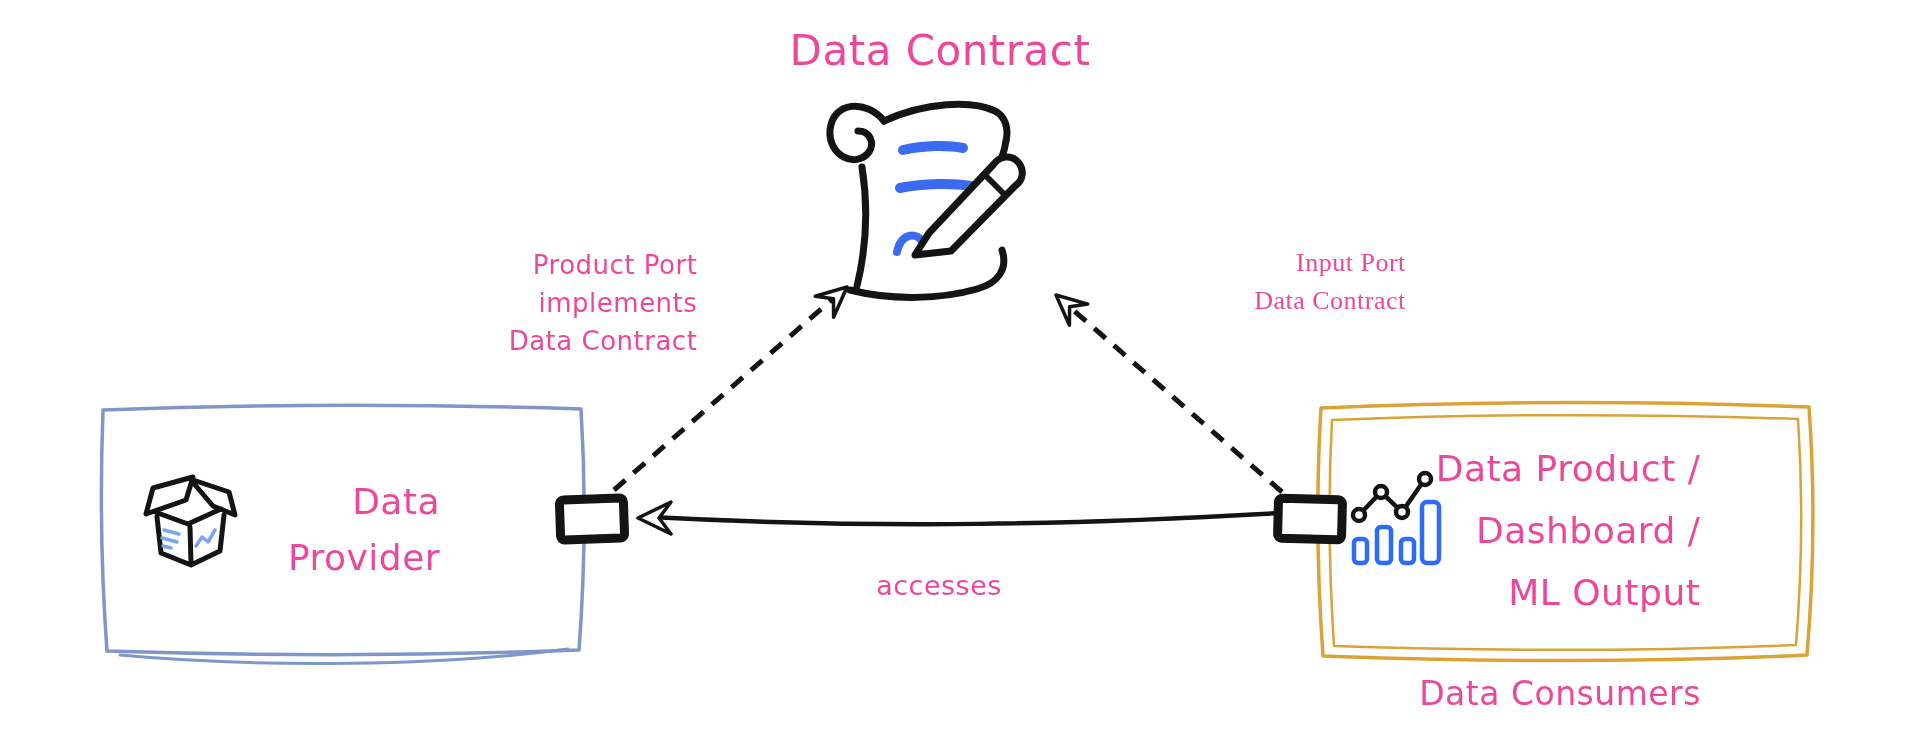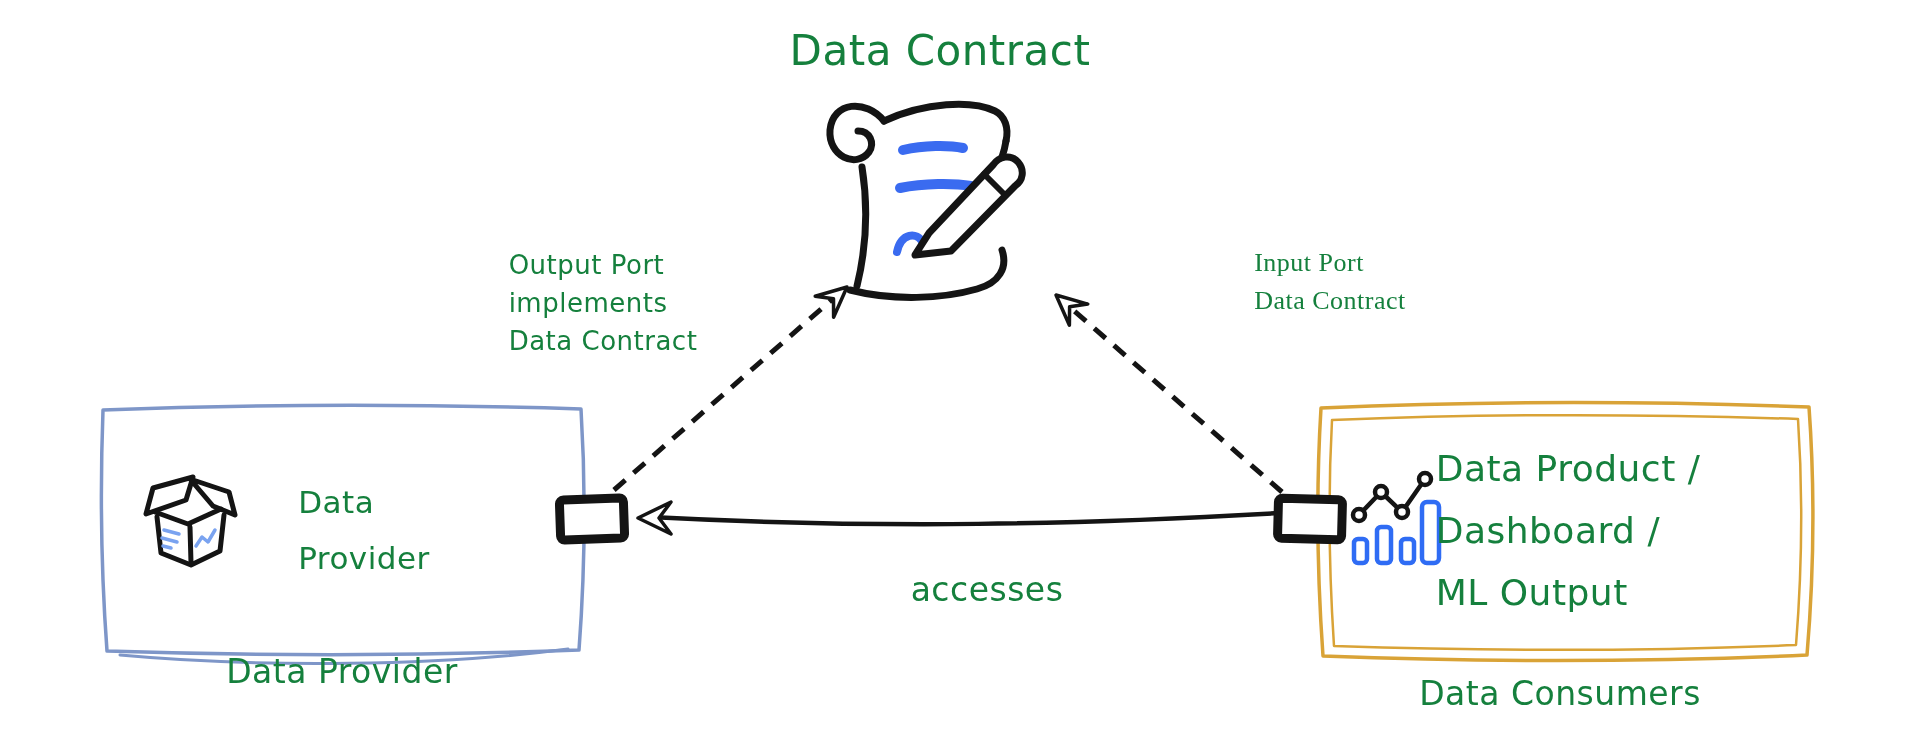--- a/index.html
+++ b/index.html
@@ -8,33 +8,33 @@
     width:1928px;height:754px;
     background:#ffffff;
     overflow:hidden;
     font-family:"DejaVu Sans","Liberation Sans",sans-serif;
     color:#161616;
   }
   .layer{position:absolute;inset:0;}
   .label{
     position:absolute;
     transform:translateX(-50%);
-    text-align:left;
+    text-align:right;
     white-space:nowrap;
-    color:#15803d;
+    color:#ec4899;
     letter-spacing:.5px;
   }
   .title{left:940px;top:26px;font-size:42px;font-weight:500;}
-  .lbl-provider{left:364px;top:474px;font-size:31px;line-height:56px;font-weight:500;}
+  .lbl-provider{left:364px;top:474px;font-size:36px;line-height:56px;font-weight:500;}
   .lbl-consumers{left:1568px;top:438px;font-size:36px;line-height:62px;font-weight:400;}
   .cap-provider{left:342px;top:652px;font-size:33px;font-weight:500;}
   .cap-consumers{left:1560px;top:674px;font-size:33px;font-weight:400;}
   .lbl-output{left:603px;top:246px;font-size:26px;line-height:38px;}
   .lbl-input{left:1330px;top:244px;font-size:26px;line-height:38px;font-family:Liberation Serif, serif;}
-  .lbl-accesses{left:939px;top:570px;font-size:33px;margin-left:48px;}
+  .lbl-accesses{left:939px;top:570px;font-size:27px;}
 </style>
 </head>
 <body>
 
 <div class="canvas">
 
   <svg class="layer" width="1928" height="754" viewBox="0 0 1928 754">
 
     <g fill="none" stroke="#7e96c8" stroke-width="3.5" stroke-linecap="round" stroke-linejoin="round">
       <path d="M103 410 C 260 404 420 404 581 409 C 586 490 585 570 579 650 C 420 656 262 656 107 651 C 101 570 100 490 103 410 Z" fill="#ffffff"></path>
@@ -115,21 +115,21 @@
       <g>
         <path d="M929 233 L 993 165 C 999 156 1011 154 1018 162 C 1025 170 1023 181 1015 186 L 951 251 L 915 255 Z" fill="#ffffff" stroke="#141414" stroke-width="7"></path>
         <path d="M984 174 L 1003 193" fill="none" stroke="#141414" stroke-width="6"></path>
       </g>
     </g>
   </svg>
 
   <div class="label title">Data Contract</div>
 
   <div class="label lbl-output">
-    <div>Output Port</div>
+    <div>Product Port</div>
     <div>implements</div>
     <div>Data Contract</div>
   </div>
 
   <div class="label lbl-input">
     <div>Input Port</div>
     <div>Data Contract</div>
   </div>
 
   <div class="label lbl-provider">
@@ -138,16 +138,15 @@
   </div>
 
   <div class="label lbl-consumers">
     <div>Data Product /</div>
     <div>Dashboard /</div>
     <div>ML Output</div>
   </div>
 
   <div class="label lbl-accesses">accesses</div>
 
-  <div class="label cap-provider">Data Provider</div>
   <div class="label cap-consumers">Data Consumers</div>
 
 </div>
 
 </body></html>

